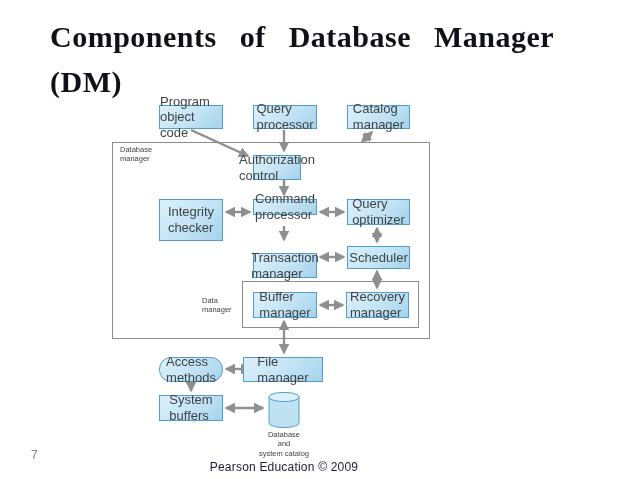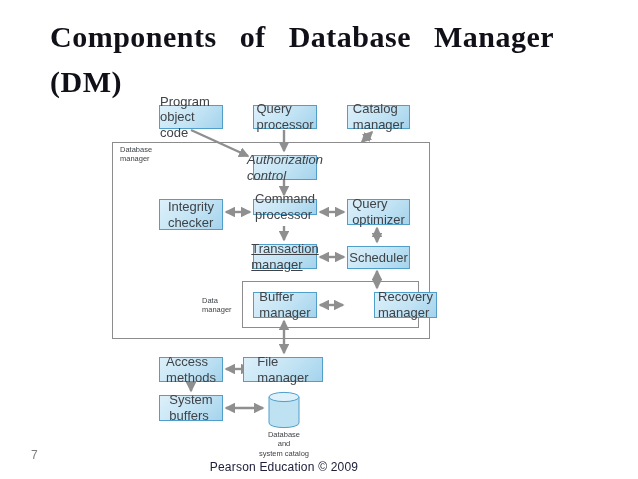--- a/index.html
+++ b/index.html
@@ -89,36 +89,36 @@
       <line x1="226" y1="408" x2="263" y2="408" marker-start="url(#ah)" marker-end="url(#ah)"></line>
     </g>
   </svg>
 
   <div class="node" style="left:159px;top:105px;width:64px;height:24px;">Program
 object code</div>
   <div class="node" style="left:253px;top:105px;width:64px;height:24px;">Query
 processor</div>
   <div class="node" style="left:347px;top:105px;width:63px;height:24px;">Catalog
 manager</div>
-  <div class="node" style="left:253px;top:155px;width:64px;height:25px;font-style:italic;">Authorization
+  <div class="node" style="left:253px;top:155px;width:48px;height:25px;">Authorization
 control</div>
-  <div class="node" style="left:159px;top:199px;width:64px;height:31px;">Integrity
+  <div class="node" style="left:159px;top:199px;width:64px;height:42px;">Integrity
 checker</div>
   <div class="node" style="left:253px;top:199px;width:64px;height:16px;">Command
 processor</div>
   <div class="node" style="left:347px;top:199px;width:63px;height:26px;">Query
 optimizer</div>
-  <div class="node" style="left:253px;top:244px;width:64px;height:25px;text-decoration:underline;">Transaction
+  <div class="node" style="left:253px;top:253px;width:64px;height:25px;">Transaction
 manager</div>
   <div class="node" style="left:347px;top:246px;width:63px;height:23px;">Scheduler</div>
   <div class="node" style="left:253px;top:292px;width:64px;height:26px;">Buffer
 manager</div>
-  <div class="node" style="left:346px;top:292px;width:63px;height:26px;margin-left:28px;">Recovery
+  <div class="node" style="left:346px;top:292px;width:63px;height:26px;">Recovery
 manager</div>
-  <div class="node" style="left:159px;top:357px;width:64px;height:25px;">Access
+  <div class="node" style="left:159px;top:357px;width:64px;height:25px;border-radius:12px;">Access
 methods</div>
   <div class="node" style="left:243px;top:357px;width:80px;height:25px;">File
 manager</div>
   <div class="node" style="left:159px;top:395px;width:64px;height:26px;">System
 buffers</div>
 
   <svg id="cylinder" width="32" height="38" viewBox="0 0 32 38">
     <path d="M1,6 v26 a15,4.6 0 0 0 30,0 v-26 z" fill="var(--cylinder-fill)" stroke="var(--box-border)" stroke-width="1"></path>
     <ellipse cx="16" cy="6" rx="15" ry="4.6" fill="var(--cylinder-top-fill)" stroke="var(--box-border)" stroke-width="1"></ellipse>
   </svg>

